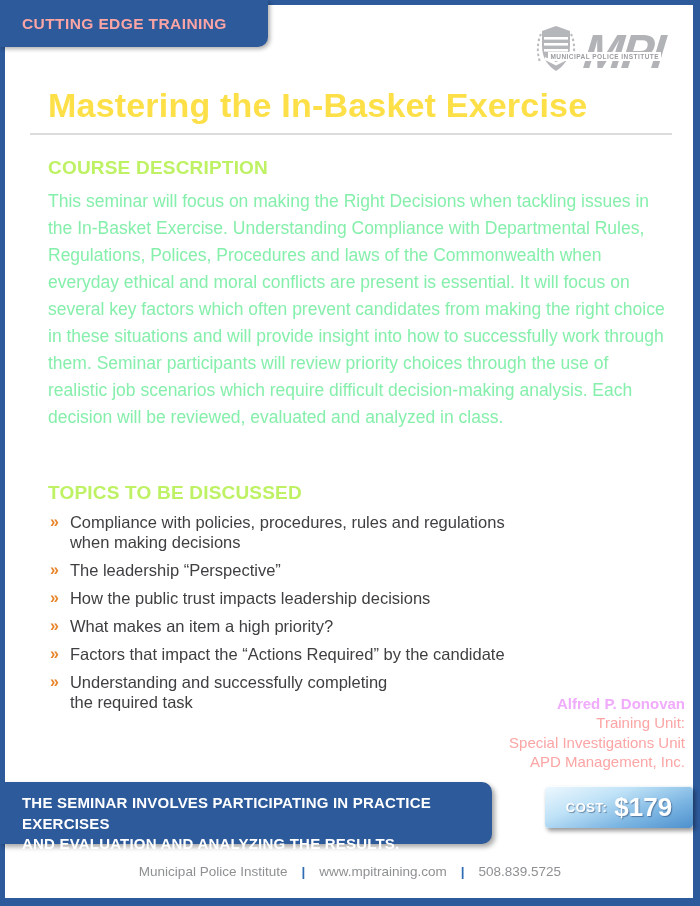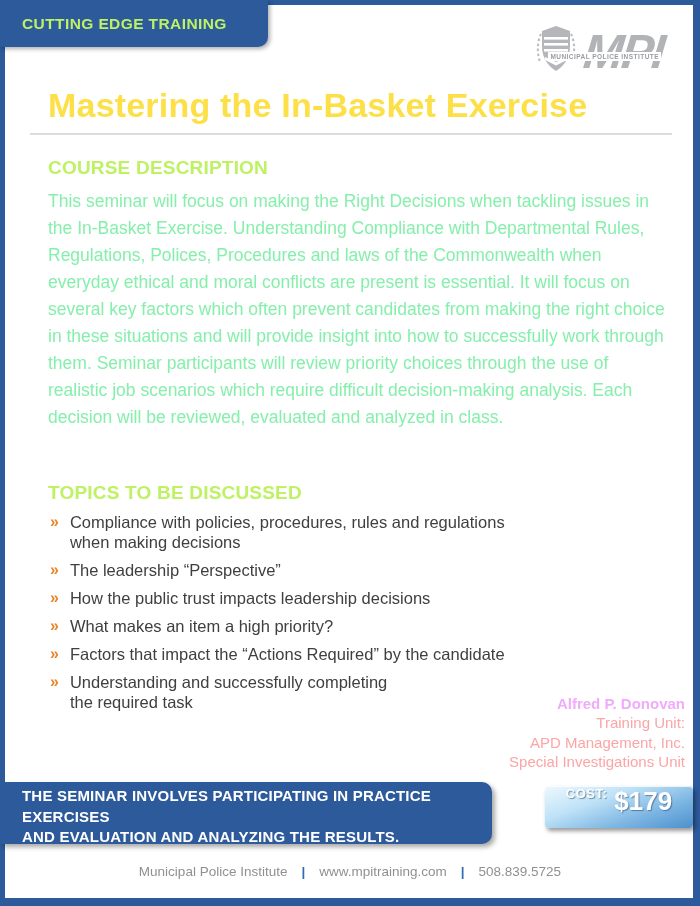--- a/index.html
+++ b/index.html
@@ -17,21 +17,21 @@
     background:#ffffff;
   }
   
   .ribbon{
     position:absolute;left:0;top:0;width:268px;height:47px;
     background:#2d5a9b;border-radius:0 0 10px 0;
     box-shadow:2px 2px 4px rgba(0,0,0,.32);
     display:flex;align-items:center;padding-left:22px;box-sizing:border-box;
   }
   .ribbon-label{
-    color:#bef264;font-size:15.5px;font-weight:bold;letter-spacing:.4px;
+    color:#fca5a5;font-size:15.5px;font-weight:bold;letter-spacing:.4px;
   }
   
   .logo{
     position:absolute;right:37px;top:24px;height:56px;
     display:flex;align-items:center;gap:7px;
   }
   .logo-mark{position:relative;display:flex;align-items:center;}
   .logo-acronym{
     font-style:italic;font-weight:800;font-size:48px;line-height:1;
     color:#b1b3b6;letter-spacing:-2px;transform:skewX(-6deg);
@@ -79,32 +79,32 @@
     font-size:15px;line-height:19.5px;
   }
   .instructor-heading{color:#ffffff;font-weight:bold;}
   .instructor-name{color:#f0abfc;font-weight:bold;}
   .instructor-detail{color:#fca5a5;}
   
   .seminar-banner{
     position:absolute;left:0;top:782px;width:492px;height:62px;
     background:#2d5a9b;border-radius:0 10px 10px 0;
     box-shadow:3px 3px 5px rgba(0,0,0,.35);
-    box-sizing:border-box;padding:4px 0 0 22px;
+    box-sizing:border-box;padding:11px 0 0 22px;
   }
   .seminar-line{
     color:#ffffff;font-size:15px;font-weight:bold;line-height:20.5px;letter-spacing:.2px;
   }
   
   .cost-button{
     position:absolute;left:545px;top:786px;width:148px;height:42px;
     border-radius:4px;
     background:linear-gradient(160deg,#eef8fe 0%,#bfe2f7 35%,#7ab4e2 70%,#4d90cd 100%);
     box-shadow:2px 3px 4px rgba(0,0,0,.4), inset 0 1px 0 rgba(255,255,255,.8);
-    display:flex;align-items:flex-start;justify-content:center;gap:7px;
+    display:flex;align-items:center;justify-content:center;gap:7px;
   }
   .cost-label{
     color:#ffffff;font-size:13px;font-weight:bold;letter-spacing:.5px;
     text-shadow:1px 1px 1px rgba(40,70,110,.55);
   }
   .cost-amount{
     color:#ffffff;font-size:26px;font-weight:bold;
     text-shadow:1px 1px 1px rgba(40,70,110,.55);
   }
   
@@ -175,22 +175,22 @@
       <span class="topic-bullet">»</span>
       <span class="topic-text">Understanding and successfully completing
 the required task</span>
     </li>
   </ul>
 
   <div class="instructor">
     <div class="instructor-heading">INSTRUCTOR</div>
     <div class="instructor-name">Alfred P. Donovan</div>
     <div class="instructor-detail">Training Unit:</div>
+    <div class="instructor-detail">Special Investigations Unit</div>
     <div class="instructor-detail">APD Management, Inc.</div>
-    <div class="instructor-detail">Special Investigations Unit</div>
   </div>
 
   <div class="seminar-banner">
     <div class="seminar-line">THE SEMINAR INVOLVES PARTICIPATING IN PRACTICE EXERCISES</div>
     <div class="seminar-line">AND EVALUATION AND ANALYZING THE RESULTS.</div>
   </div>
 
   <div class="cost-button">
     <span class="cost-label">COST:</span>
     <span class="cost-amount">$179</span>

